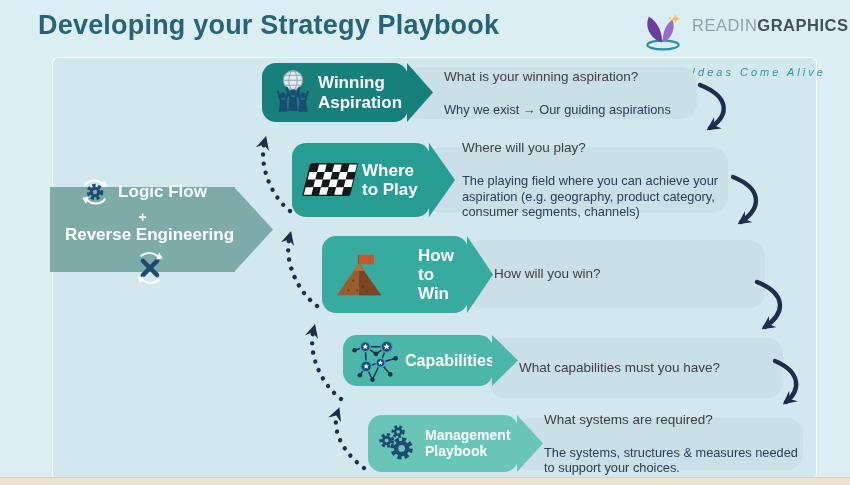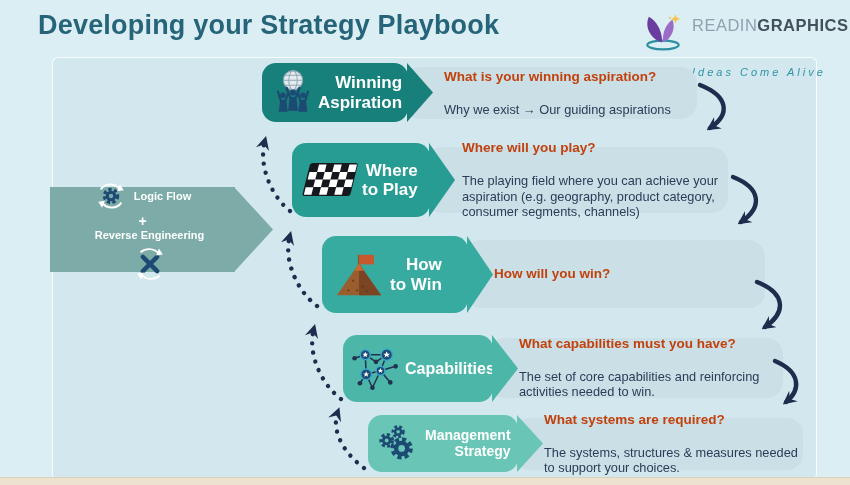--- a/index.html
+++ b/index.html
@@ -18,55 +18,55 @@
   .brand .lt{color:#8ea2b1;font-weight:normal;}
   .brand .bd{color:#41505c;font-weight:bold;}
   .tagline{font-size:11px;font-style:italic;letter-spacing:3px;color:#2f93a8;margin-top:3px;text-align:left;}
 
   
   .flow-arrow{position:absolute;left:50px;top:187px;width:223px;height:85px;color:#fff;}
   .fa-body{position:absolute;left:0;top:0;width:185px;height:85px;background:var(--c);
     display:flex;flex-direction:column;justify-content:center;align-items:center;gap:1px;}
   .fa-pt{position:absolute;left:184px;top:0;width:39px;height:85px;background:var(--c);
     clip-path:polygon(0 0,100% 50%,0 100%);}
-  .fa-line{display:flex;align-items:center;gap:6px;font-size:11px;font-weight:bold;white-space:nowrap;}
+  .fa-line{display:flex;align-items:center;gap:6px;font-size:17px;font-weight:bold;white-space:nowrap;}
   .fa-plus{font-size:14px;font-weight:bold;line-height:1;}
   .fa-line svg{width:34px;height:34px;flex:0 0 auto;}
   .fa-l2{margin-left:14px;flex-direction:column;}
 
   
   .step{position:absolute;left:0;top:0;}
   .banner{position:absolute;background:var(--c);border-radius:14px;display:flex;align-items:center;
-    color:#fff;z-index:2;text-align:right;}
+    color:#fff;z-index:2;}
   .pt{position:absolute;right:-25px;top:0;width:26px;height:100%;background:var(--c);
     clip-path:polygon(0 0,100% 50%,0 100%);}
   .icon{display:flex;align-items:center;justify-content:center;flex:0 0 auto;}
   .label{font-weight:bold;line-height:1.12;}
   .label span{display:block;}
   .panel{position:absolute;background:#cbdfe6;border-radius:16px;z-index:1;box-sizing:border-box;
     display:flex;flex-direction:column;justify-content:center;color:#2b3c58;}
-  .q{font-weight:bold;font-size:13.5px;color:#c2410c;line-height:1.25;}
+  .q{font-weight:normal;font-size:13.5px;color:#404040;line-height:1.25;}
   .d{font-size:12.8px;line-height:1.22;margin-top:16px;}
 
   .s0 .banner{left:262px;top:63px;width:146px;height:59px;}
   .s0 .icon{width:50px;padding-left:6px;}  .s0 .icon svg{width:42px;height:50px;}
   .s0 .label{font-size:17px;}
   .s0 .panel{left:404px;top:67px;width:293px;height:52px;padding-left:40px;padding-right:6px;}
 
   .s1 .banner{left:292px;top:143px;width:138px;height:74px;}
   .s1 .icon{width:66px;padding-left:4px;}  .s1 .icon svg{width:58px;height:44px;}
   .s1 .label{font-size:17px;}
   .s1 .panel{left:426px;top:147px;width:302px;height:66px;padding-left:36px;padding-right:6px;}
 
-  .s2 .banner{left:322px;top:236px;width:146px;height:77px;}
+  .s2 .banner{left:322px;top:236px;width:146px;height:77px;gap:28px;}
   .s2 .icon{width:62px;padding-left:6px;}  .s2 .icon svg{width:50px;height:48px;}
   .s2 .label{font-size:17px;}
   .s2 .panel{left:464px;top:240px;width:301px;height:68px;padding-left:30px;padding-right:6px;}
 
-  .s3 .banner{left:343px;top:335px;width:150px;height:67px;}
+  .s3 .banner{left:343px;top:335px;width:150px;height:51px;}
   .s3 .icon{width:58px;padding-left:4px;}  .s3 .icon svg{width:50px;height:46px;}
   .s3 .label{font-size:16px;}
   .s3 .panel{left:489px;top:338px;width:294px;height:60px;padding-left:30px;padding-right:6px;}
 
   .s4 .banner{left:368px;top:415px;width:150px;height:57px;}
   .s4 .icon{width:52px;padding-left:5px;}  .s4 .icon svg{width:44px;height:40px;}
   .s4 .label{font-size:14px;}
   .s4 .panel{left:514px;top:418px;width:289px;height:52px;padding-left:30px;padding-right:4px;}
 
   .overlay{position:absolute;left:0;top:0;width:850px;height:485px;z-index:3;pointer-events:none;}
@@ -221,21 +221,20 @@
           <span>How</span>
           <span>to Win</span>
         </span>
       <span class="pt"></span>
     </div>
   </div>
 
   <div class="step s3" style="--c: #4cb7a9;">
     <div class="panel">
       <div class="q">What capabilities must you have?</div>
-      <div class="d">The set of core capabilities and reinforcing activities needed to win.</div>
     </div>
     <div class="banner">
       <span class="icon">
         <svg viewBox="0 0 56 50">
           <g stroke="#22314f" stroke-width="1.7">
             <path d="M16,9 L40,9 M16,9 L17,31 M16,9 L28,17 M28,17 L40,9 M40,9 L33,27 M17,31 L33,27 M17,31 L24,46 M33,27 L24,46 M17,31 L10,41 M33,27 L50,22 M4,13 L16,9 M33,27 L44,40"></path>
           </g>
           <g fill="#22314f">
             <circle cx="4" cy="13" r="2.6"></circle>
               <circle cx="28" cy="17" r="2.6"></circle>
@@ -278,21 +277,21 @@
           <circle cx="24" cy="8" r="5.8" fill="none" stroke="#1d4a73" stroke-width="3.4" stroke-dasharray="3.1 2.5"></circle>
           <circle cx="24" cy="8" r="4.8" fill="#1d4a73"></circle>
           <circle cx="24" cy="8" r="2" fill="var(--c)"></circle>
           <circle cx="28" cy="27" r="10.4" fill="none" stroke="#1d4a73" stroke-width="4.6" stroke-dasharray="4.6 3.6"></circle>
           <circle cx="28" cy="27" r="8.8" fill="#1d4a73"></circle>
           <circle cx="28" cy="27" r="3.8" fill="var(--c)"></circle>
         </svg>
       </span>
       <span class="label">
           <span>Management</span>
-          <span>Strategy</span>
+          <span>Playbook</span>
         </span>
       <span class="pt"></span>
     </div>
   </div>
 
   <svg class="overlay" viewBox="0 0 850 485">
     <defs>
       <marker id="ah" viewBox="0 0 10 10" refX="7" refY="5" markerWidth="3.1" markerHeight="3.1" orient="auto">
         <path d="M0,0 L10,5 L0,10 L3.5,5 Z" fill="#1e2c4e"></path>
       </marker>

